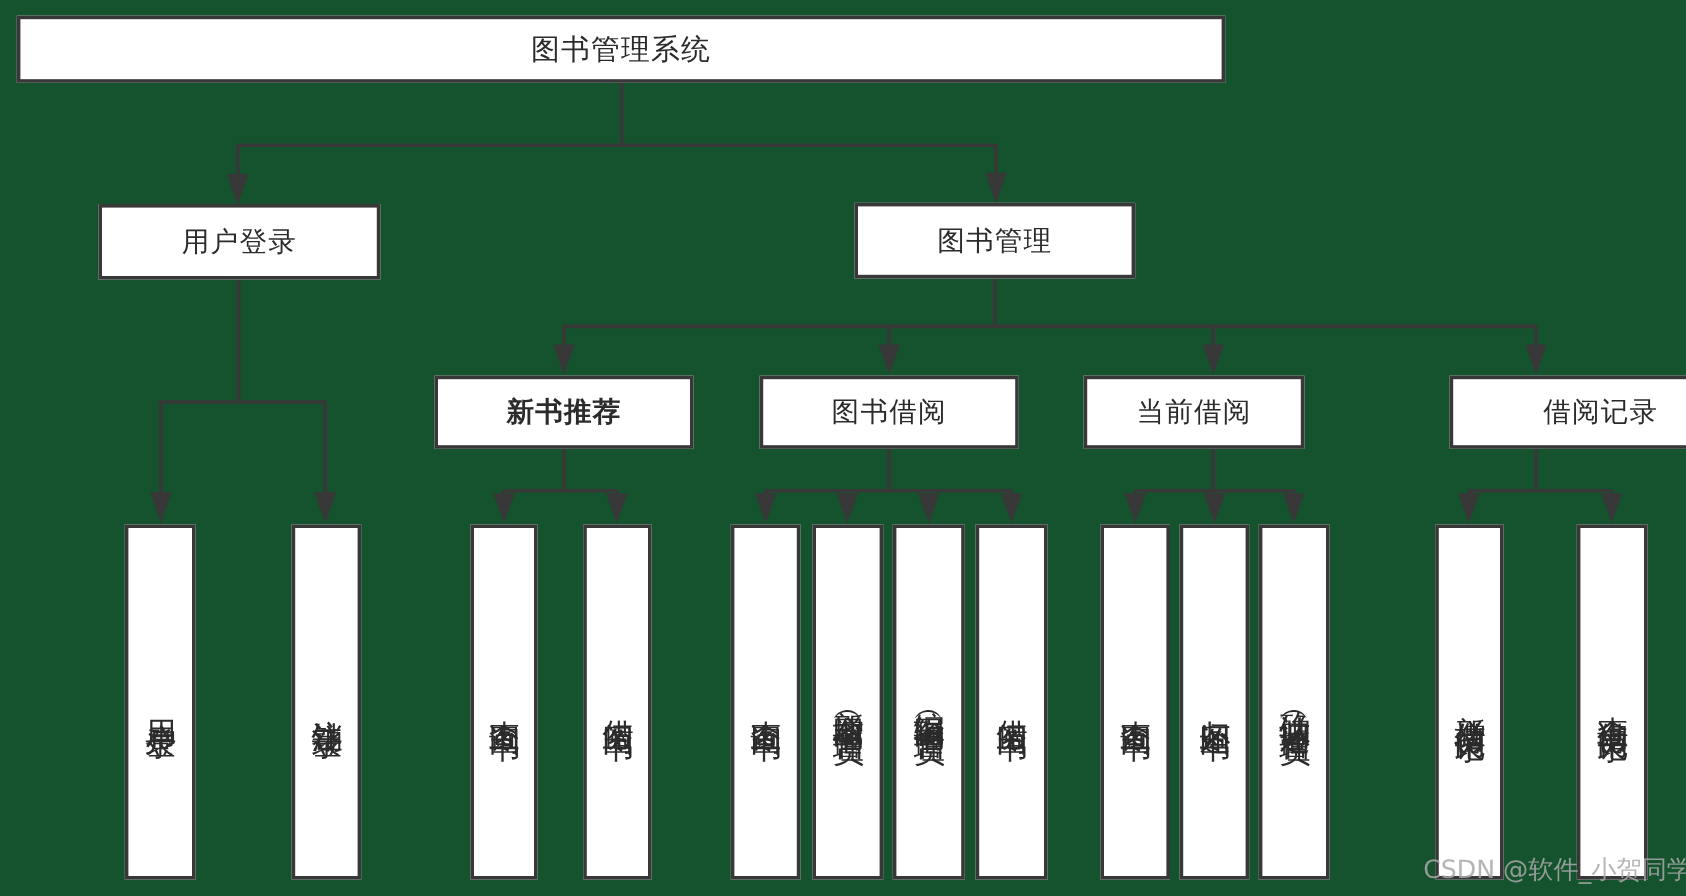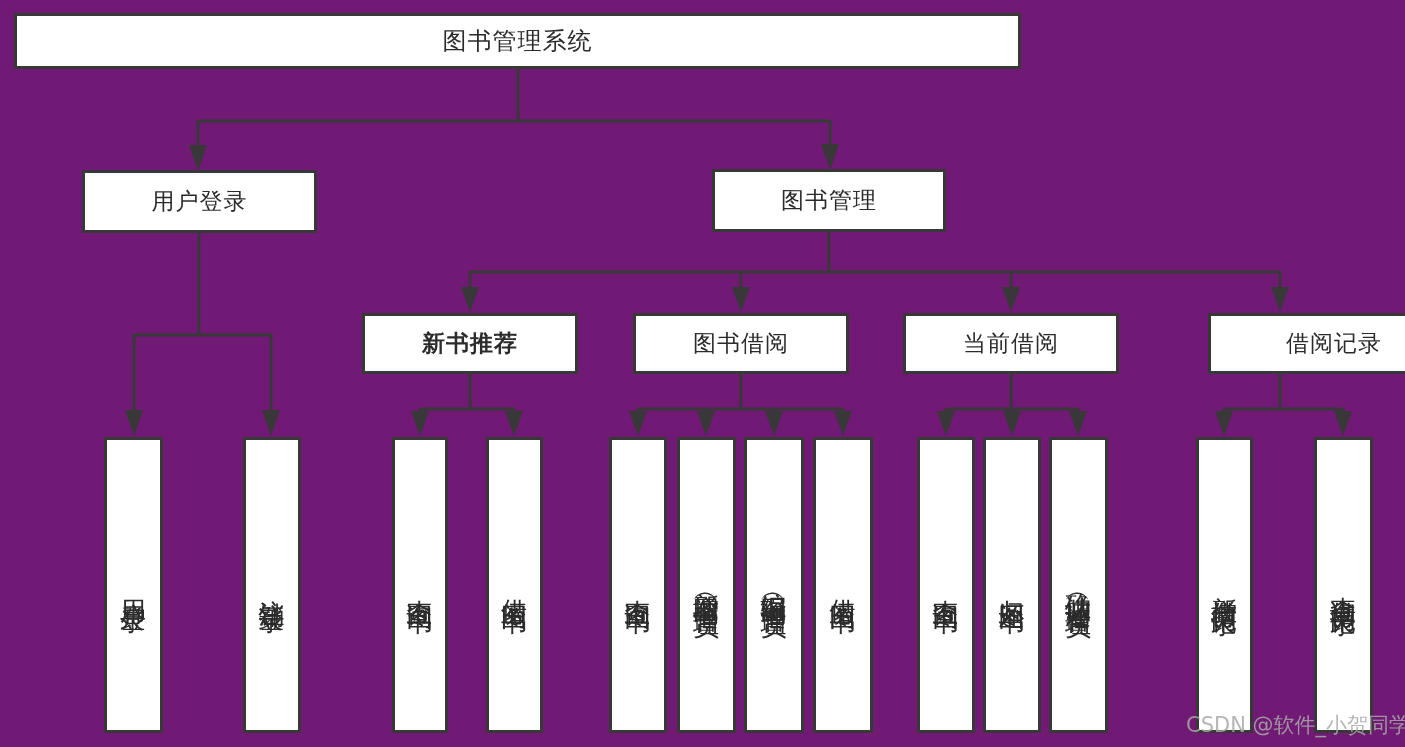--- a/index.html
+++ b/index.html
@@ -5,21 +5,21 @@
   html, body {
     margin: 0;
     padding: 0;
     background: #ffffff;
     font-family: "DejaVu Sans", "Liberation Sans", sans-serif;
   }
   .canvas {
     position: relative;
     width: 1405px;
     height: 747px;
-    background: #701a75;
+    background: #14532d;
     overflow: hidden;
   }
   .edges {
     position: absolute;
     left: 0; top: 0;
     width: 1405px;
     height: 747px;
   }
   .node {
     position: absolute;
@@ -147,21 +147,21 @@
   <div class="node" style="left:712px; top:169px; width:234px; height:63px;">
     <span class="h-label">图书管理</span>
   </div>
 
   <div class="node" style="left:362px; top:313px; width:216px; height:61px;font-weight:bold;">
     <span class="h-label">新书推荐</span>
   </div>
   <div class="node" style="left:633px; top:313px; width:216px; height:61px;font-family:Liberation Mono, monospace;">
     <span class="h-label">图书借阅</span>
   </div>
-  <div class="node" style="left:903px; top:313px; width:216px; height:61px;">
+  <div class="node" style="left:903px; top:313px; width:184px; height:61px;">
     <span class="h-label">当前借阅</span>
   </div>
   <div class="node" style="left:1208px; top:313px; width:252px; height:61px;">
     <span class="h-label">借阅记录</span>
   </div>
 
   <div class="node" style="left:104px; top:437px; width:59px; height:296px;">
     <span class="v-label">用户登录</span>
   </div>
   <div class="node" style="left:243px; top:437px; width:58px; height:296px;">

